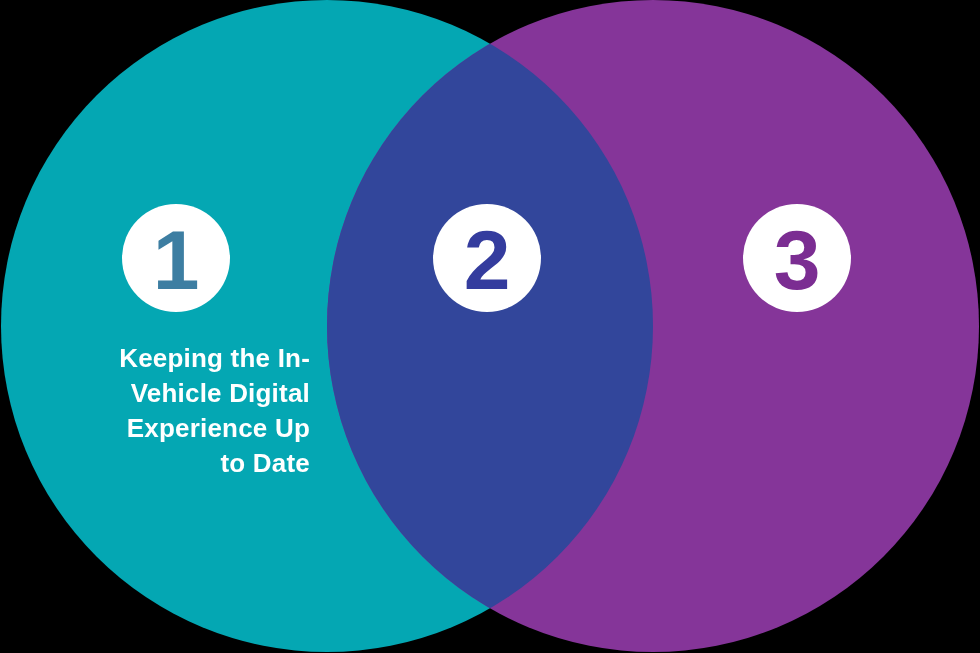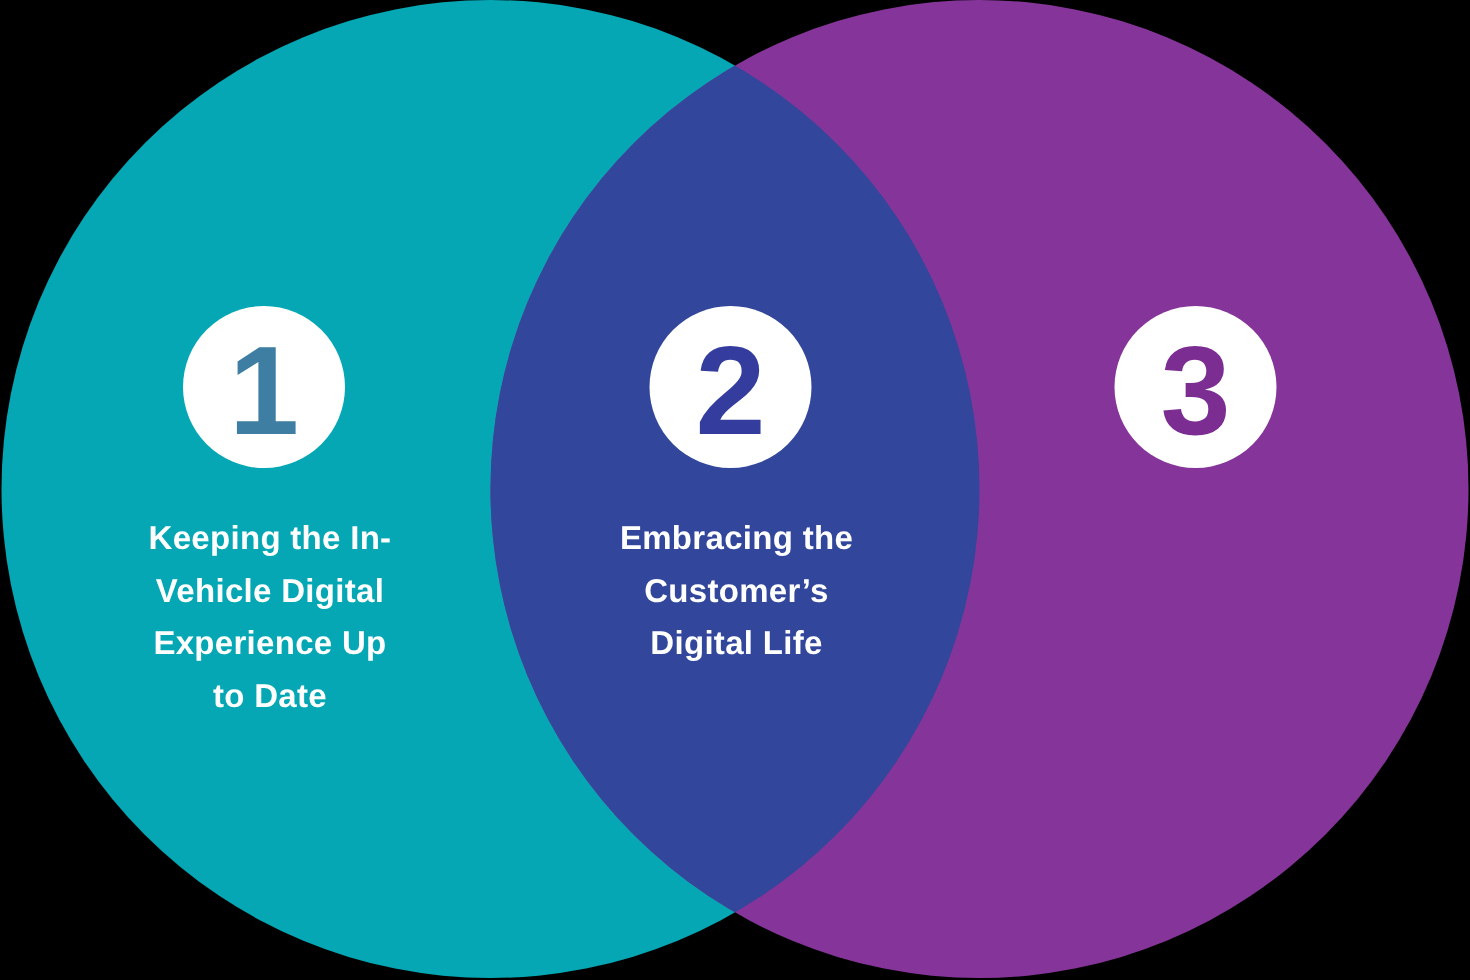--- a/index.html
+++ b/index.html
@@ -25,23 +25,23 @@
     font-family: "Liberation Sans", sans-serif;
     font-size: 84px;
     font-weight: 700;
     text-anchor: middle;
   }
   .section-label {
     position: absolute;
     top: 341px;
     color: #ffffff;
     font-weight: 700;
-    font-size: 22px;
+    font-size: 26px;
     line-height: 35px;
-    text-align: center;
+    text-align: right;
     white-space: pre-line;
     letter-spacing: 0.2px;
   }
   .label-1 { left: 50px;  width: 260px; }
   .label-2 { left: 361px; width: 260px; }
   .label-3 { left: 671px; width: 260px; }
 </style>
 </head>
 <body>
 
@@ -74,18 +74,15 @@
       <circle cx="797" cy="258" r="54" fill="#FFFFFF"></circle>
       <text class="badge-number" x="797" y="289" fill="#7B2D92">3</text>
     </g>
   </svg>
 
   <div class="section-label label-1">Keeping the In-
 Vehicle Digital
 Experience Up
 to Date</div>
 
-  <div class="section-label label-2">Embracing the
-Customer’s
-Digital Life</div>
 
 
 </div>
 
 </body></html>

